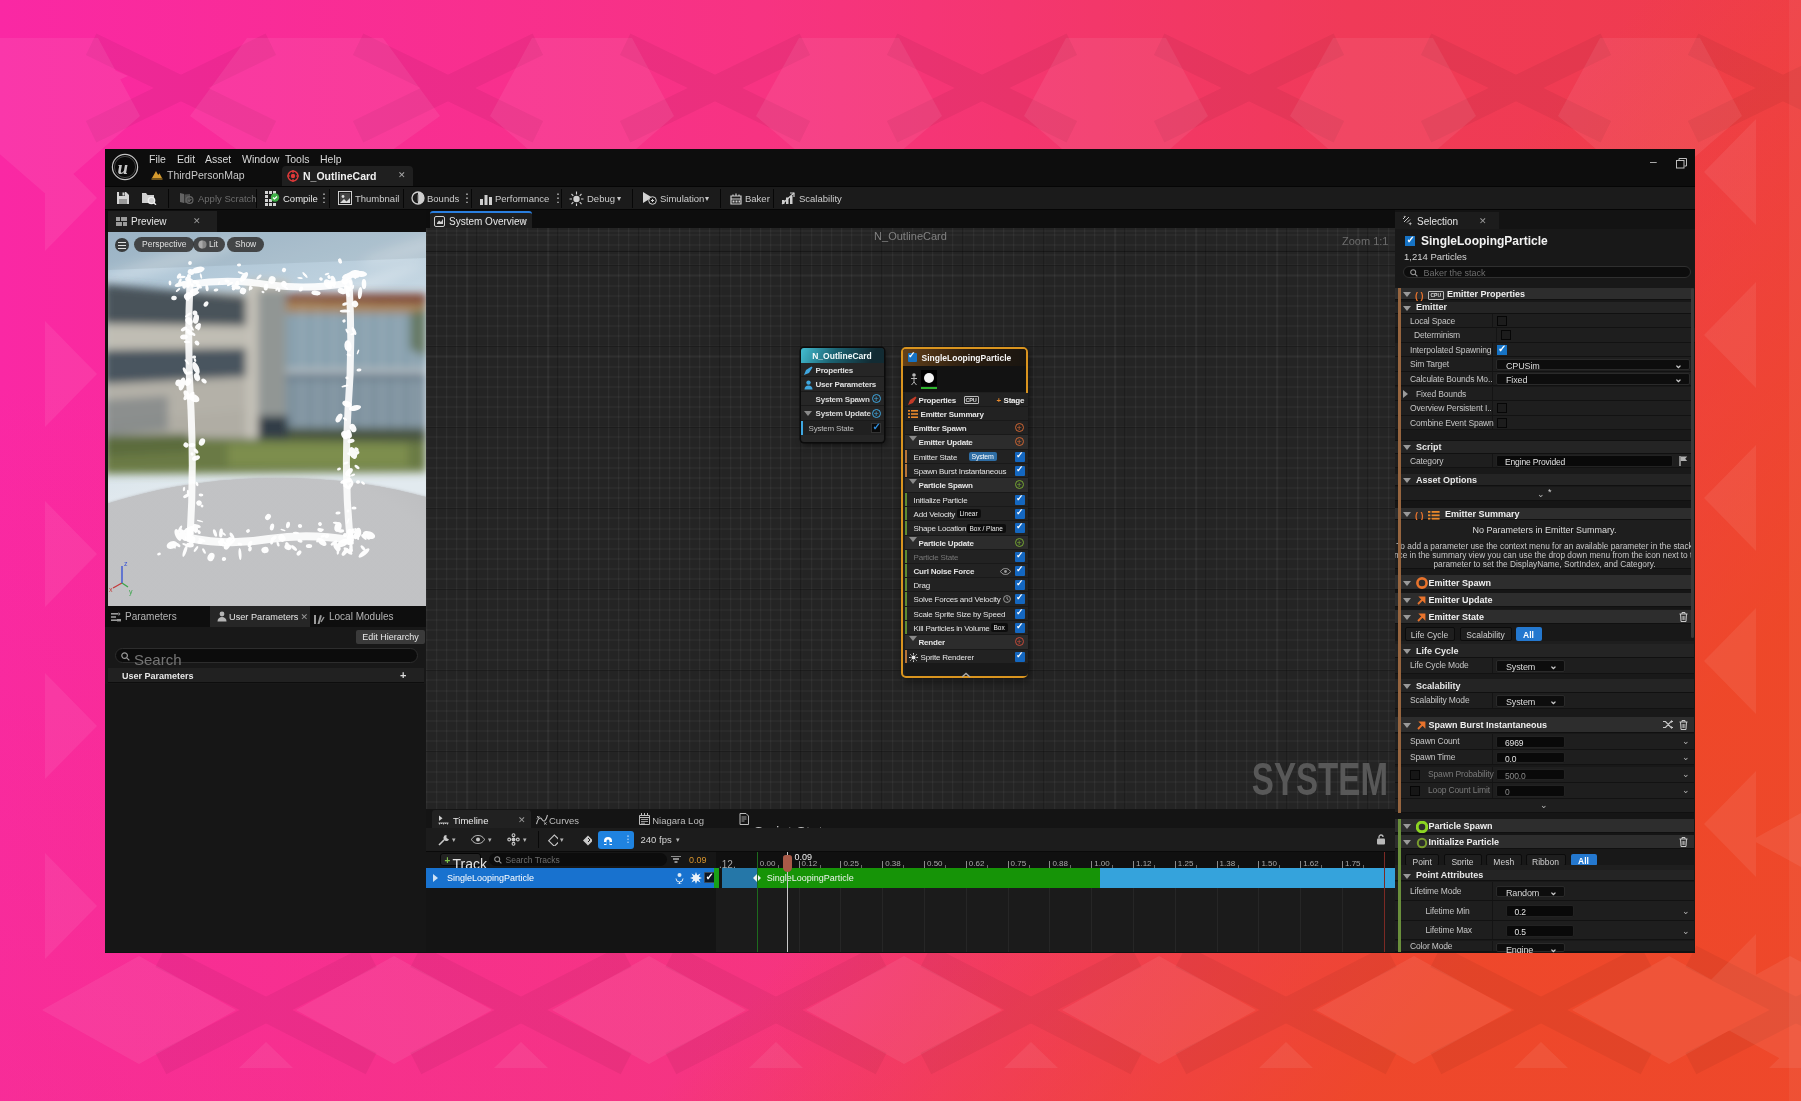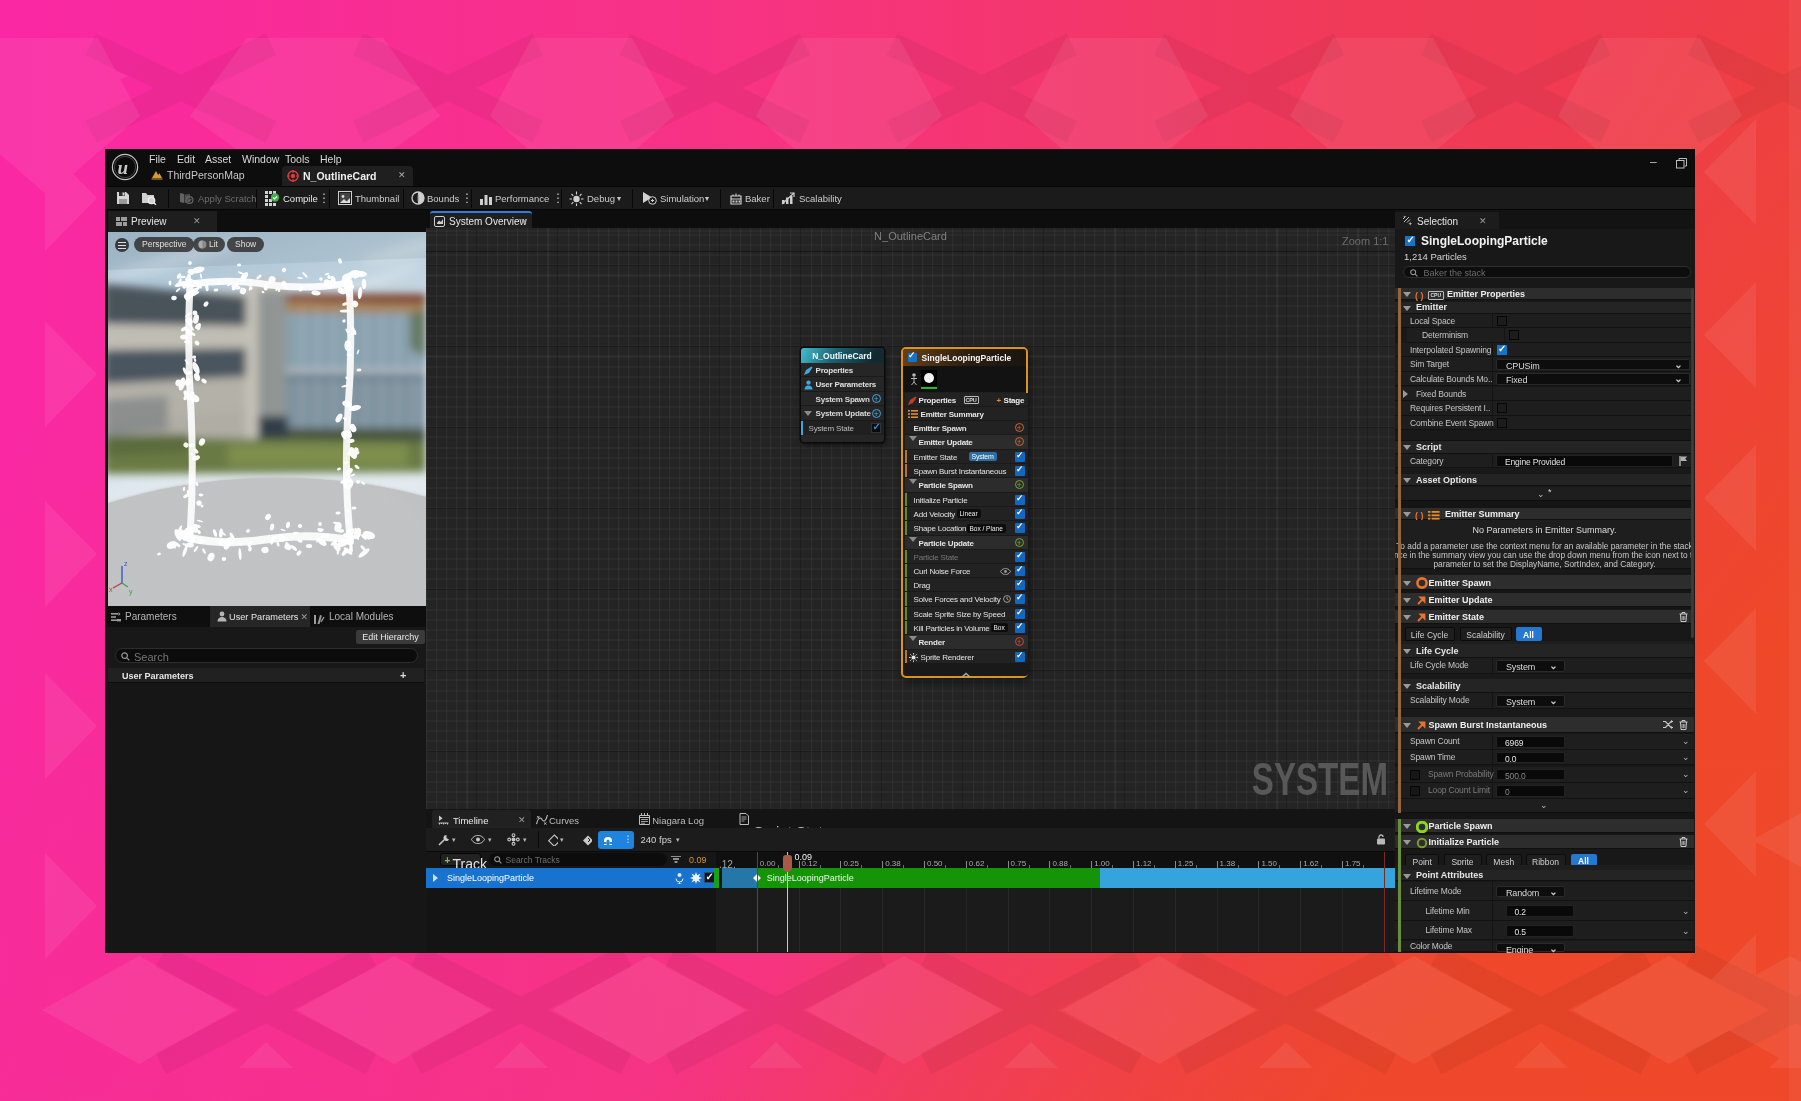--- a/index.html
+++ b/index.html
@@ -672,21 +672,21 @@
  </div>
  <div class="abs txt" style="left:224px;top:5px;font-size:10px;color:#b5b5b5">Local Modules</div>
 </div>
 <div class="abs" style="left:0;top:478px;width:322px;height:325px;background:#181818">
  <div class="abs txt" style="left:251px;top:3px;width:69px;height:14px;background:#3a3a3a;border-radius:2px;color:#e8e8e8;font-size:9px;text-align:center;padding-top:2px">Edit Hierarchy</div>
  <div class="abs" style="left:10px;top:21px;width:303px;height:15px;background:#0c0c0c;border:1px solid #2d2d2d;border-radius:8px">
   <svg class="abs" style="left:5px;top:3px" width="9" height="9" viewBox="0 0 9 9">
           <circle cx="3.6" cy="3.6" r="2.8" fill="none" stroke="#9a9a9a" stroke-width="1.2"></circle>
           <path d="M5.8 5.8L8.3 8.3" stroke="#9a9a9a" stroke-width="1.2"></path>
         </svg>
-  <div class="abs txt" style="left:18px;top:2px;color:#757575;font-size:11px">Search</div>
+  <div class="abs txt" style="left:18px;top:2px;color:#757575;font-size:15px">Search</div>
  </div>
  <div class="abs" style="left:3px;top:41px;width:316px;height:15px;background:#212121;border-bottom:1px solid #0d0d0d">
   <div class="abs txt" style="left:14px;top:3px;font-size:9px;font-weight:bold;color:#e6e6e6">User Parameters</div>
   <div class="abs txt" style="left:292px;top:1px;font-size:11px;font-weight:bold;color:#dcdcdc">+</div>
  </div>
  <div class="abs" style="left:0;top:57px;width:322px;height:268px;background:#161616"></div>
 </div>
 <div class="abs" style="left:321px;top:61px;width:969px;height:742px;background:#0d0d0d">
 <div class="abs" style="left:4px;top:1px;width:102px;height:17px;background:#1f1f1f;border-top:2px solid #2a7fe0;border-radius:3px 3px 0 0">
  <svg class="abs" style="left:4px;top:3px" width="11" height="11" viewBox="0 0 11 11">
@@ -816,21 +816,21 @@
             <div class="ncb" style="right:3px;top:2px"></div>
           </div>
           <div class="abs" style="left:2px;top:187px;width:123px;height:14px;background:#2c2c2c;border-bottom:1px solid #191919;font-size:8px;letter-spacing:-0.2px"><span class="tri-d" style="margin:0 3px 2px 4px;border-top-color:#8a8a8a"></span><div class="txt" style="position:absolute;left:14px;top:3px;font-weight:bold;color:#e5e5e5">Particle Update</div><div class="plus" style="border:1px solid #76a832;color:#76a832;right:4px">+</div></div>
           <div class="abs" style="left:2px;top:201px;width:123px;height:14px;background:#222222;border-bottom:1px solid #191919;font-size:8px;letter-spacing:-0.2px">
             <div class="abs" style="left:0;top:0;width:2px;height:100%;background:#5e8b33"></div>
             <div class="abs txt" style="left:9px;top:3px;font-weight:normal;color:#777">Particle State</div>
             <div class="ncb" style="right:3px;top:2px"></div>
           </div>
           <div class="abs" style="left:2px;top:215px;width:123px;height:14.5px;background:#222222;border-bottom:1px solid #191919;font-size:8px;letter-spacing:-0.2px">
             <div class="abs" style="left:0;top:0;width:2px;height:100%;background:#5e8b33"></div>
-            <div class="abs txt" style="left:9px;top:3px;font-weight:normal;color:#e3e3e3">Curl Noise Force</div>
+            <div class="abs txt" style="left:9px;top:3px;font-weight:bold;color:#e3e3e3">Curl Noise Force</div>
             <svg class="abs" style="left:95px;top:4px" width="11" height="7" viewBox="0 0 11 7">
               <path d="M0.5 3.5C2 1 4 0.5 5.5 0.5S9 1 10.5 3.5C9 6 7 6.5 5.5 6.5S2 6 0.5 3.5z" fill="none" stroke="#9a9a9a"></path>
               <circle cx="5.5" cy="3.5" r="1.4" fill="#9a9a9a"></circle>
             </svg>
             <div class="ncb" style="right:3px;top:2px"></div>
           </div>
           <div class="abs" style="left:2px;top:229.5px;width:123px;height:13.5px;background:#222222;border-bottom:1px solid #191919;font-size:8px;letter-spacing:-0.2px">
             <div class="abs" style="left:0;top:0;width:2px;height:100%;background:#5e8b33"></div>
             <div class="abs txt" style="left:9px;top:3px;font-weight:normal;color:#e3e3e3">Drag</div>
             <div class="ncb" style="right:3px;top:2px"></div>
@@ -1096,21 +1096,21 @@
       </div>
       <div class="rsub" style="left:0;top:91.5px;width:299px;height:12px">
         <span class="tri-d" style="position:absolute;left:8px;top:4px"></span>
         <div class="abs txt" style="left:21px;top:0px">Emitter</div>
       </div>
       <div class="rrow" style="left:0;top:103.5px;width:299px;height:14.7px">
         <div class="abs" style="left:96.9px;top:0;width:1px;height:100%;background:#141414"></div>
         <div class="abs txt" style="left:15px;top:2px;color:#c6c6c6">Local Space</div>
         <div class="cbx" style="left:101.5px;top:2px"></div>
       </div>
-      <div class="rrow" style="left:12px;top:118.2px;width:299px;height:14.6px">
+      <div class="rrow" style="left:4px;top:118.2px;width:299px;height:14.6px">
         <div class="abs" style="left:96.9px;top:0;width:1px;height:100%;background:#141414"></div>
         <div class="abs txt" style="left:15px;top:2px;color:#c6c6c6">Determinism</div>
         <div class="cbx" style="left:101.5px;top:2px"></div>
       </div>
       <div class="rrow" style="left:0;top:132.8px;width:299px;height:14.5px">
         <div class="abs" style="left:96.9px;top:0;width:1px;height:100%;background:#141414"></div>
         <div class="abs txt" style="left:15px;top:2px;color:#c6c6c6">Interpolated Spawning</div>
         <div class="cbx on" style="left:101.5px;top:2px">
           <div class="ck" style="left:0.5px">✓</div>
         </div>
@@ -1131,21 +1131,21 @@
           <div class="dda">⌄</div>
         </div>
       </div>
       <div class="rrow" style="left:0;top:176.5px;width:299px;height:14.5px">
         <div class="abs" style="left:96.9px;top:0;width:1px;height:100%;background:#141414"></div>
         <span class="tri-r" style="position:absolute;left:8px;top:3px"></span>
         <div class="abs txt" style="left:21px;top:2px;color:#c6c6c6">Fixed Bounds</div>
       </div>
       <div class="rrow" style="left:0;top:191px;width:299px;height:14.6px">
         <div class="abs" style="left:96.9px;top:0;width:1px;height:100%;background:#141414"></div>
-        <div class="abs txt" style="left:15px;top:2px;color:#c6c6c6">Requires Persistent I..</div>
+        <div class="abs txt" style="left:15px;top:2px;color:#c6c6c6">Overview Persistent I..</div>
         <div class="cbx" style="left:101.5px;top:2px"></div>
       </div>
       <div class="rrow" style="left:0;top:205.6px;width:299px;height:14.6px">
         <div class="abs" style="left:96.9px;top:0;width:1px;height:100%;background:#141414"></div>
         <div class="abs txt" style="left:15px;top:2px;color:#c6c6c6">Combine Event Spawn</div>
         <div class="cbx" style="left:101.5px;top:2px"></div>
       </div>
       <div class="abs" style="left:0;top:220.2px;width:299px;height:11.1px;background:#191919;border-bottom:1px solid #101010"></div>
       <div class="rsub" style="left:0;top:231.3px;width:299px;height:12.3px">
         <span class="tri-d" style="position:absolute;left:8px;top:4px"></span>

